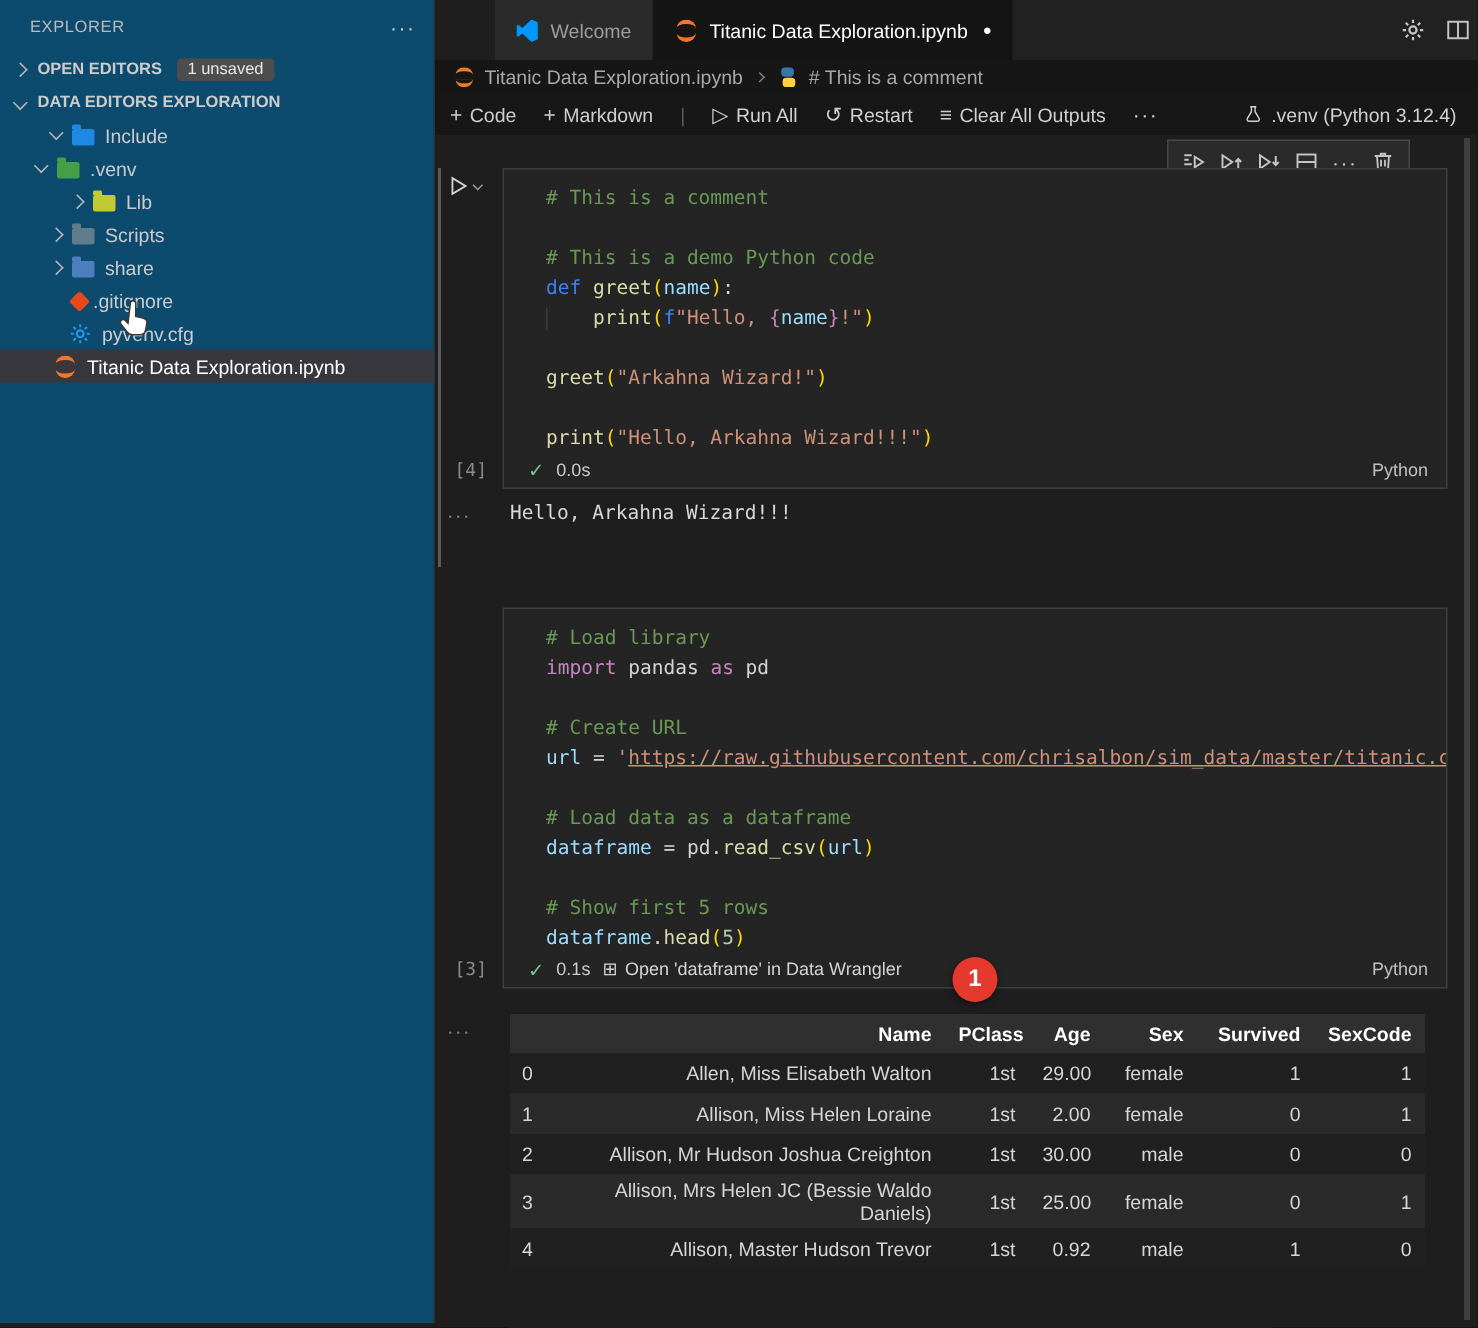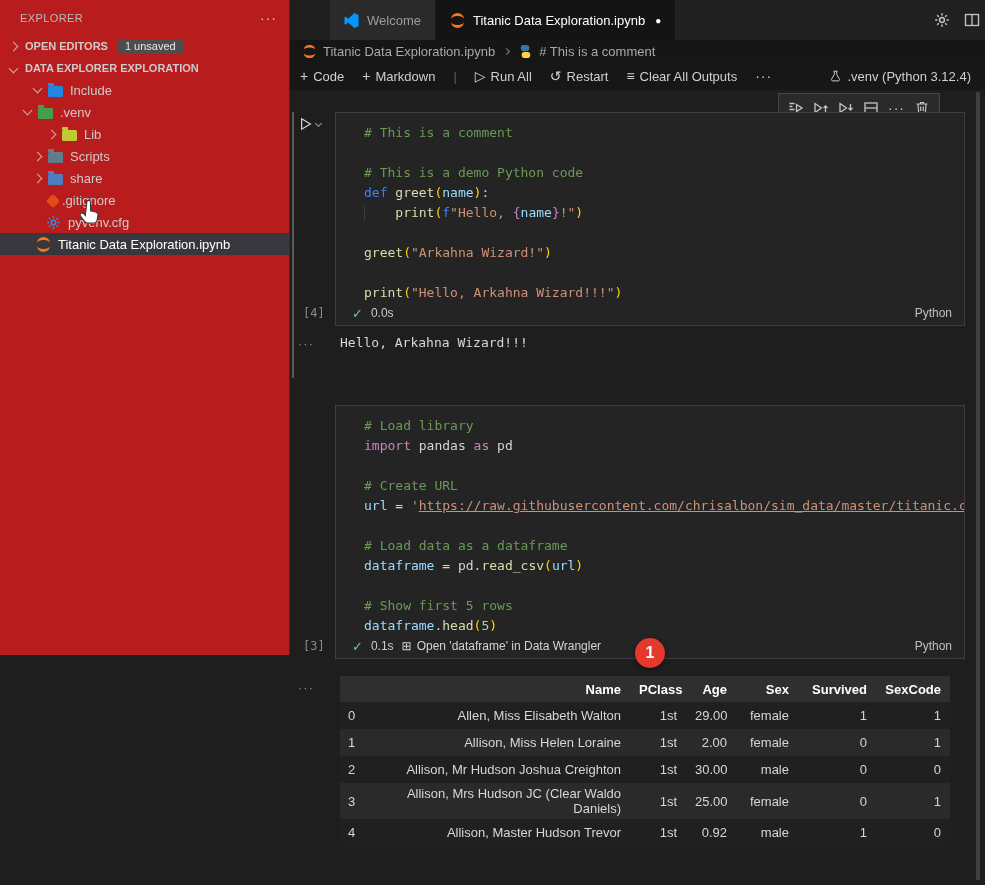--- a/index.html
+++ b/index.html
@@ -4,22 +4,22 @@
 <style>
   * { box-sizing: border-box; margin: 0; padding: 0; }
   html,body { background:#111; }
   #app {
     position: relative; width: 985px; height: 885px; overflow: hidden;
     background:#1e1e1e; font-family:"Liberation Sans", sans-serif; color:#cccccc;
     font-size:13px;
   }
 
   
-  #sidebar { position:absolute; left:0; top:0; width:290px; height:655px;
-    background:#b91c1c; border-right:1px solid #2f2f2f; }
+  #sidebar { position:absolute; left:0; top:0; width:290px; height:882px;
+    background:#0c4a6e; border-right:1px solid #2f2f2f; }
   .sb-header { display:flex; align-items:center; height:35px; padding:0 12px 0 20px;
     font-size:11px; letter-spacing:.4px; color:#bbbbbb; }
   .sb-header .sb-more { margin-left:auto; font-size:14px; color:#cccccc; cursor:pointer; letter-spacing:1px;}
   .sb-section { display:flex; align-items:center; height:22px; padding:0 8px;
     font-weight:bold; font-size:11px; color:#cccccc; }
   .badge { margin-left:10px; background:#4d4d4d; color:#e8e8e8; font-weight:normal;
     font-size:11px; padding:1px 7px 2px; border-radius:3px; }
   .chev { display:inline-block; width:7px; height:7px;
     border-right:1.4px solid #b9b9b9; border-bottom:1.4px solid #b9b9b9; flex:none; }
   .cdown { transform:rotate(45deg); margin-top:-4px; }
@@ -199,21 +199,21 @@
       <span>EXPLORER</span>
       <span class="sb-more">···</span>
     </div>
     <div class="sb-section">
       <span class="chev cright"></span>
       <span>OPEN EDITORS</span>
       <span class="badge">1 unsaved</span>
     </div>
     <div class="sb-section">
       <span class="chev cdown"></span>
-      <span>DATA EXPLORER EXPLORATION</span>
+      <span>DATA EDITORS EXPLORATION</span>
     </div>
     <div id="tree">
         <div class="trow" style="padding-left: 34px;">
           <span class="chev cdown"></span>
           <span class="ficon folder" style="background: rgb(30, 136, 229);"></span>
           <span class="tlabel">Include</span>
         </div>
         <div class="trow" style="padding-left: 24px;">
           <span class="chev cdown"></span>
           <span class="ficon folder" style="background: rgb(67, 160, 71);"></span>
@@ -435,21 +435,21 @@
           <div class="dfc c0">2</div>
           <div class="dfc c1">Allison, Mr Hudson Joshua Creighton</div>
           <div class="dfc c2">1st</div>
           <div class="dfc c3">30.00</div>
           <div class="dfc c4">male</div>
           <div class="dfc c5">0</div>
           <div class="dfc c6">0</div>
         </div>
         <div class="dfrow odd">
           <div class="dfc c0">3</div>
-          <div class="dfc c1">Allison, Mrs Hudson JC (Clear Waldo Daniels)</div>
+          <div class="dfc c1">Allison, Mrs Helen JC (Bessie Waldo Daniels)</div>
           <div class="dfc c2">1st</div>
           <div class="dfc c3">25.00</div>
           <div class="dfc c4">female</div>
           <div class="dfc c5">0</div>
           <div class="dfc c6">1</div>
         </div>
         <div class="dfrow even">
           <div class="dfc c0">4</div>
           <div class="dfc c1">Allison, Master Hudson Trevor</div>
           <div class="dfc c2">1st</div>

